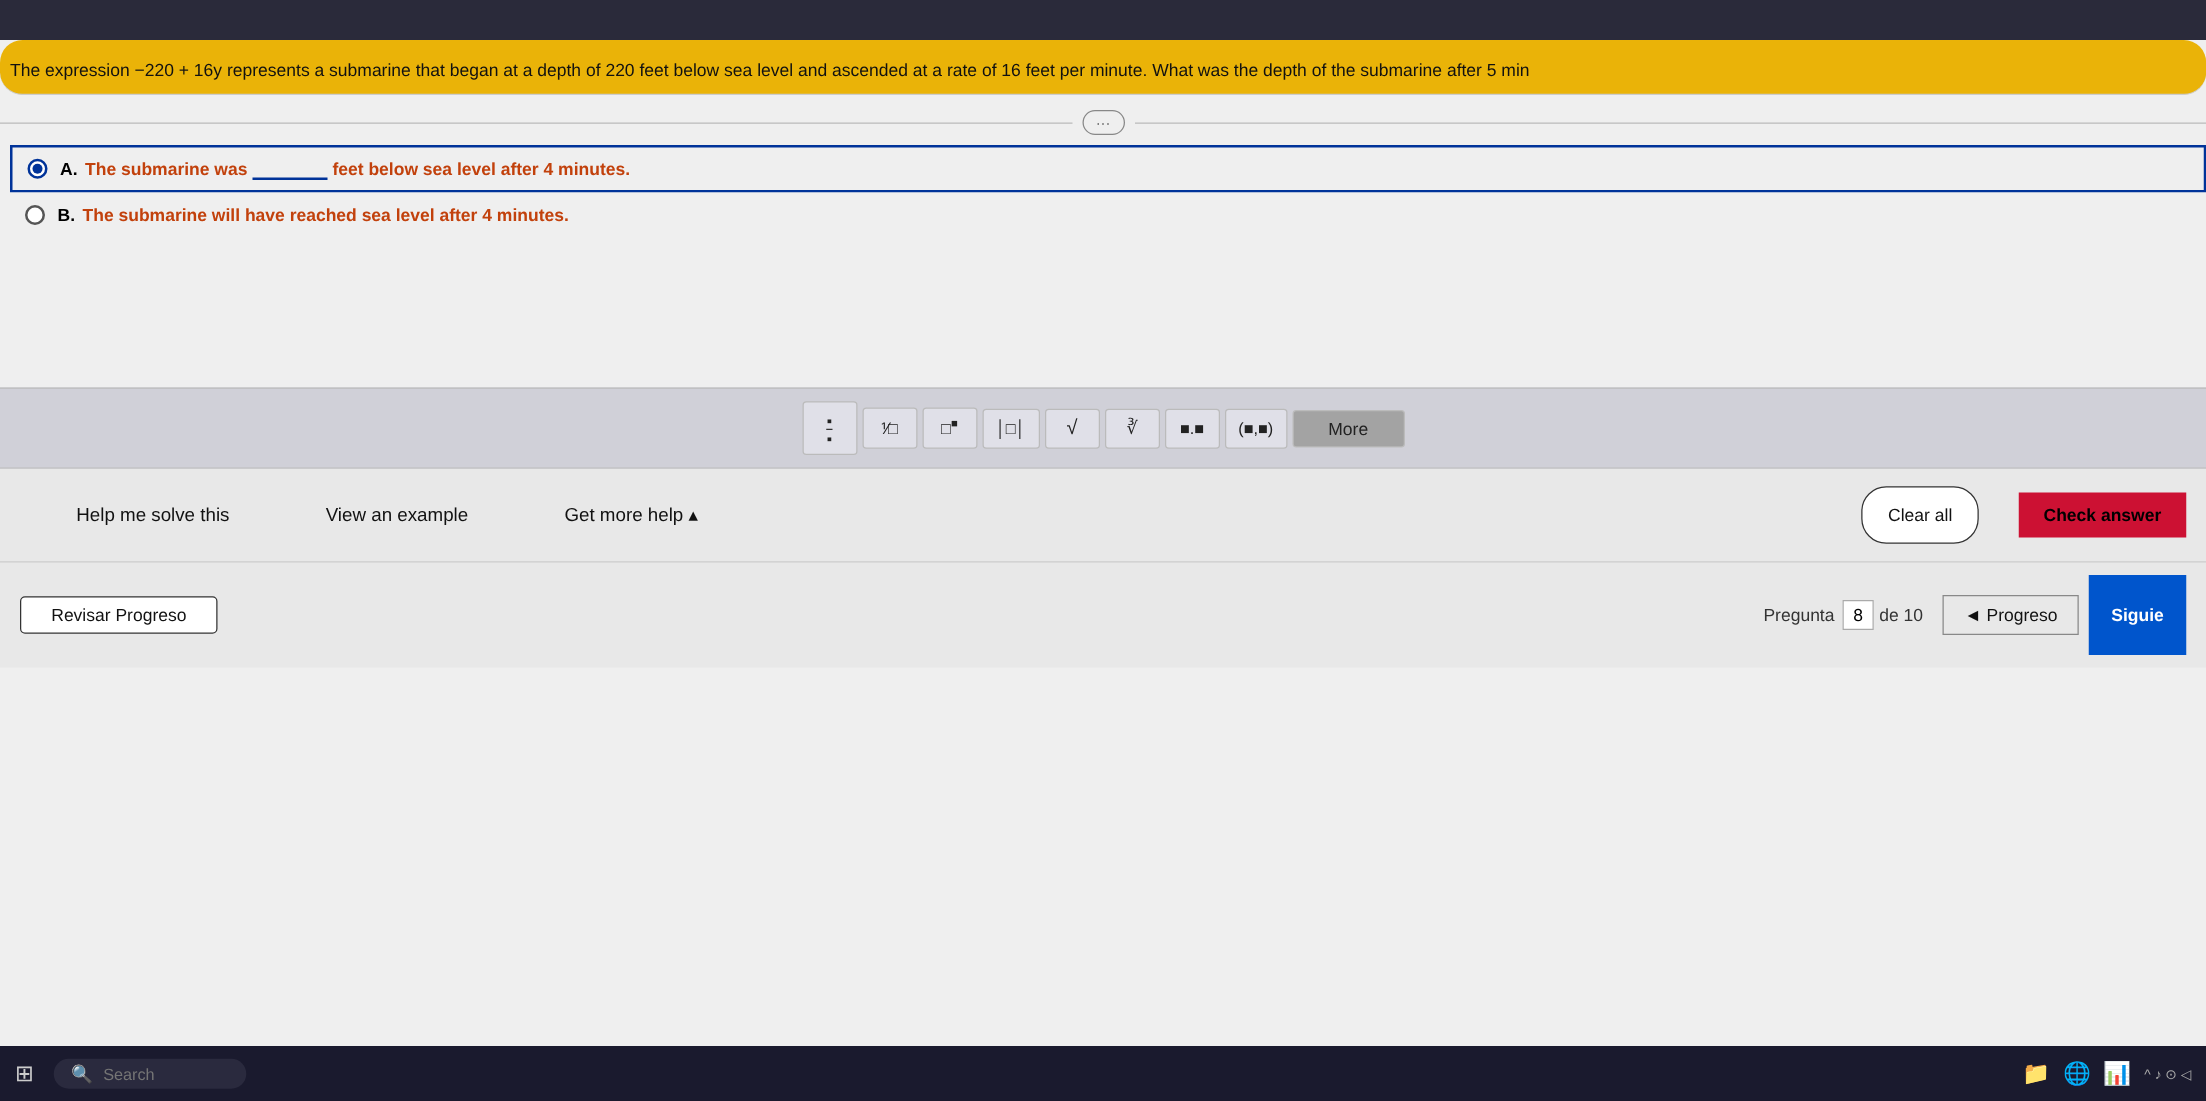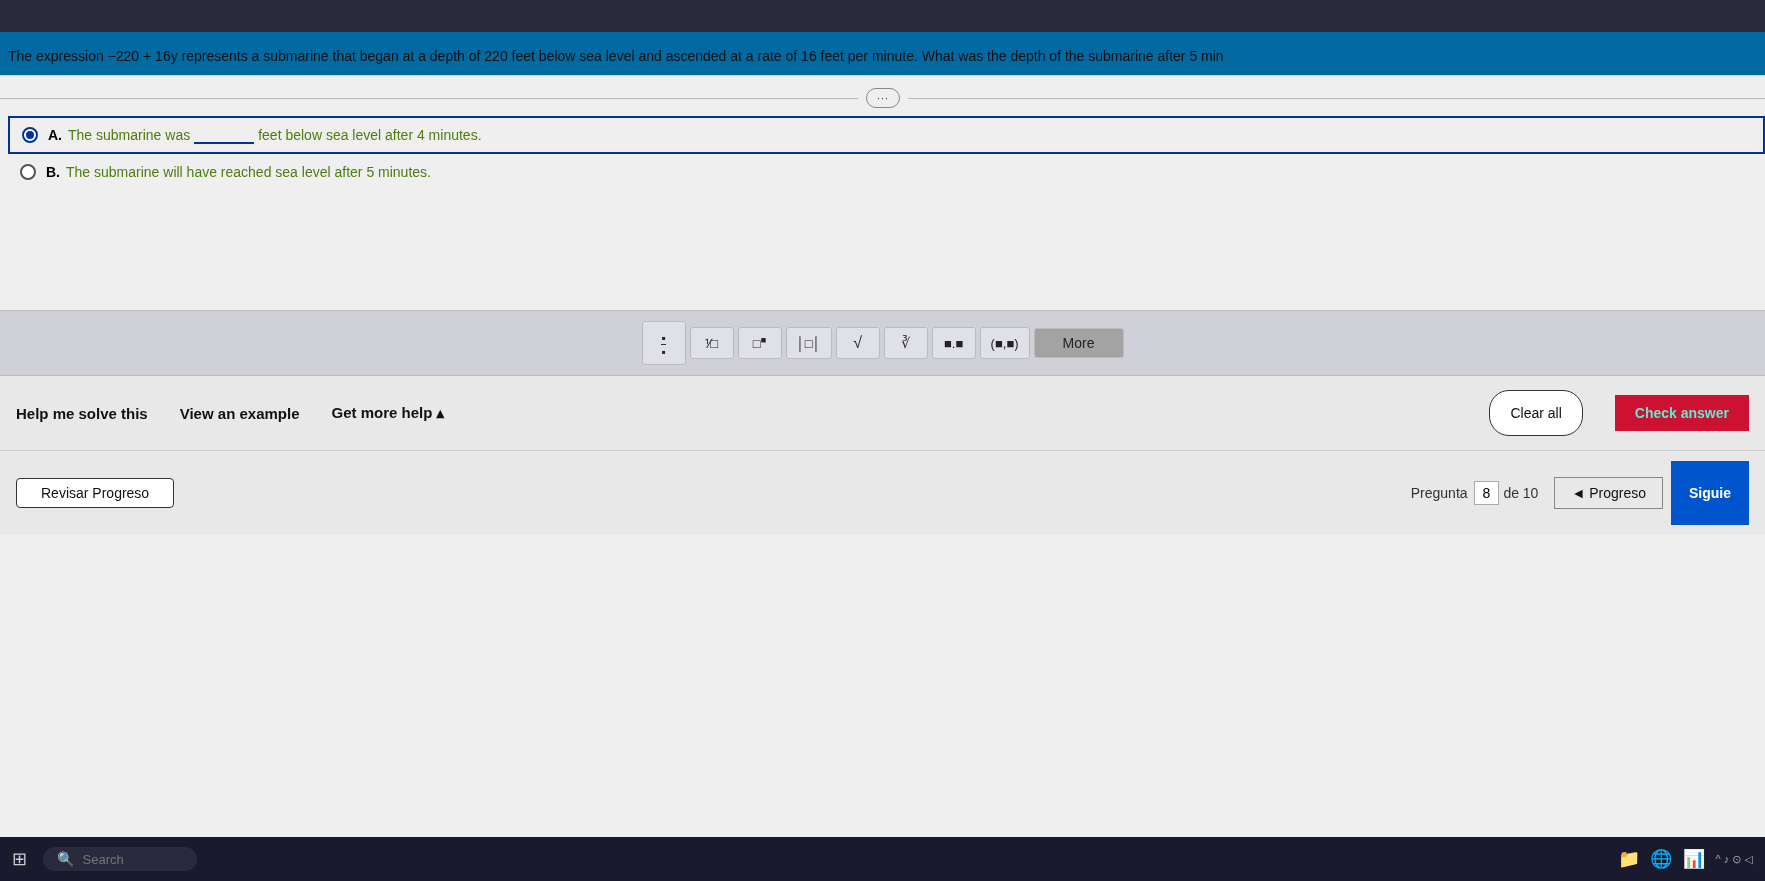--- a/index.html
+++ b/index.html
@@ -13,28 +13,29 @@
 
     
     .top-bar {
       background: #2a2a3a;
       height: 32px;
       width: 100%;
     }
 
     
     .question-area {
-      background: #0369a1;
+      background: #eab308;
       padding: 14px 16px 8px 8px;
       border-bottom: 1px solid #ccc;
       font-size: 14px;
       color: #111;
       line-height: 1.5;
       white-space: nowrap;
       overflow: hidden;
+      border-radius: 18px;
     }
 
     
     .divider-row {
       display: flex;
       align-items: center;
       justify-content: center;
       padding: 12px 0 8px 0;
       background: #efefef;
     }
@@ -117,21 +118,22 @@
     }
 
     .option-label {
       font-weight: bold;
       margin-right: 6px;
       font-size: 14px;
     }
 
     .option-text {
       font-size: 14px;
-      color: #4d7c0f;
+      color: #c2410c;
+      font-weight: bold;
     }
 
     .answer-input {
       width: 60px;
       border: none;
       border-bottom: 2px solid #003399;
       background: transparent;
       font-size: 14px;
       outline: none;
       margin: 0 4px;
@@ -184,40 +186,41 @@
     .action-bar {
       background: #e8e8e8;
       padding: 14px 16px;
       display: flex;
       align-items: center;
       gap: 32px;
     }
 
     .action-link {
       font-size: 15px;
-      font-weight: bold;
+      font-weight: normal;
       color: #111;
       cursor: pointer;
       text-decoration: none;
+      margin-left: 45px;
     }
 
     .clear-all-btn {
       margin-left: auto;
       background: #fff;
       border: 1.5px solid #333;
       border-radius: 20px;
       padding: 14px 20px;
       font-size: 14px;
       cursor: pointer;
       color: #111;
     }
 
     .check-answer-btn {
       background: #cc1133;
-      color: #5eead4;
+      color: #000000;
       border: none;
       padding: 10px 20px;
       font-size: 14px;
       font-weight: bold;
       cursor: pointer;
       min-width: 120px;
     }
 
     
     .nav-bar {
@@ -367,21 +370,21 @@
       <div class="radio-selected"></div>
       <span class="option-label">A.</span>
       <span class="option-text">The submarine was</span>
       <input type="text" class="answer-input" value="" style="">
       <span class="option-text">feet below sea level after 4 minutes.</span>
     </div>
 
     <div class="option-b">
       <div class="radio-empty"></div>
       <span class="option-label">B.</span>
-      <span class="option-text">The submarine will have reached sea level after 5 minutes.</span>
+      <span class="option-text">The submarine will have reached sea level after 4 minutes.</span>
     </div>
 
   </div>
 
   <div class="spacer"></div>
 
   <div class="math-toolbar">
     <button class="math-btn" title="fraction">
       <span style="display:inline-flex;flex-direction:column;align-items:center;font-size:12px;line-height:1;">
         <span>▪</span>

